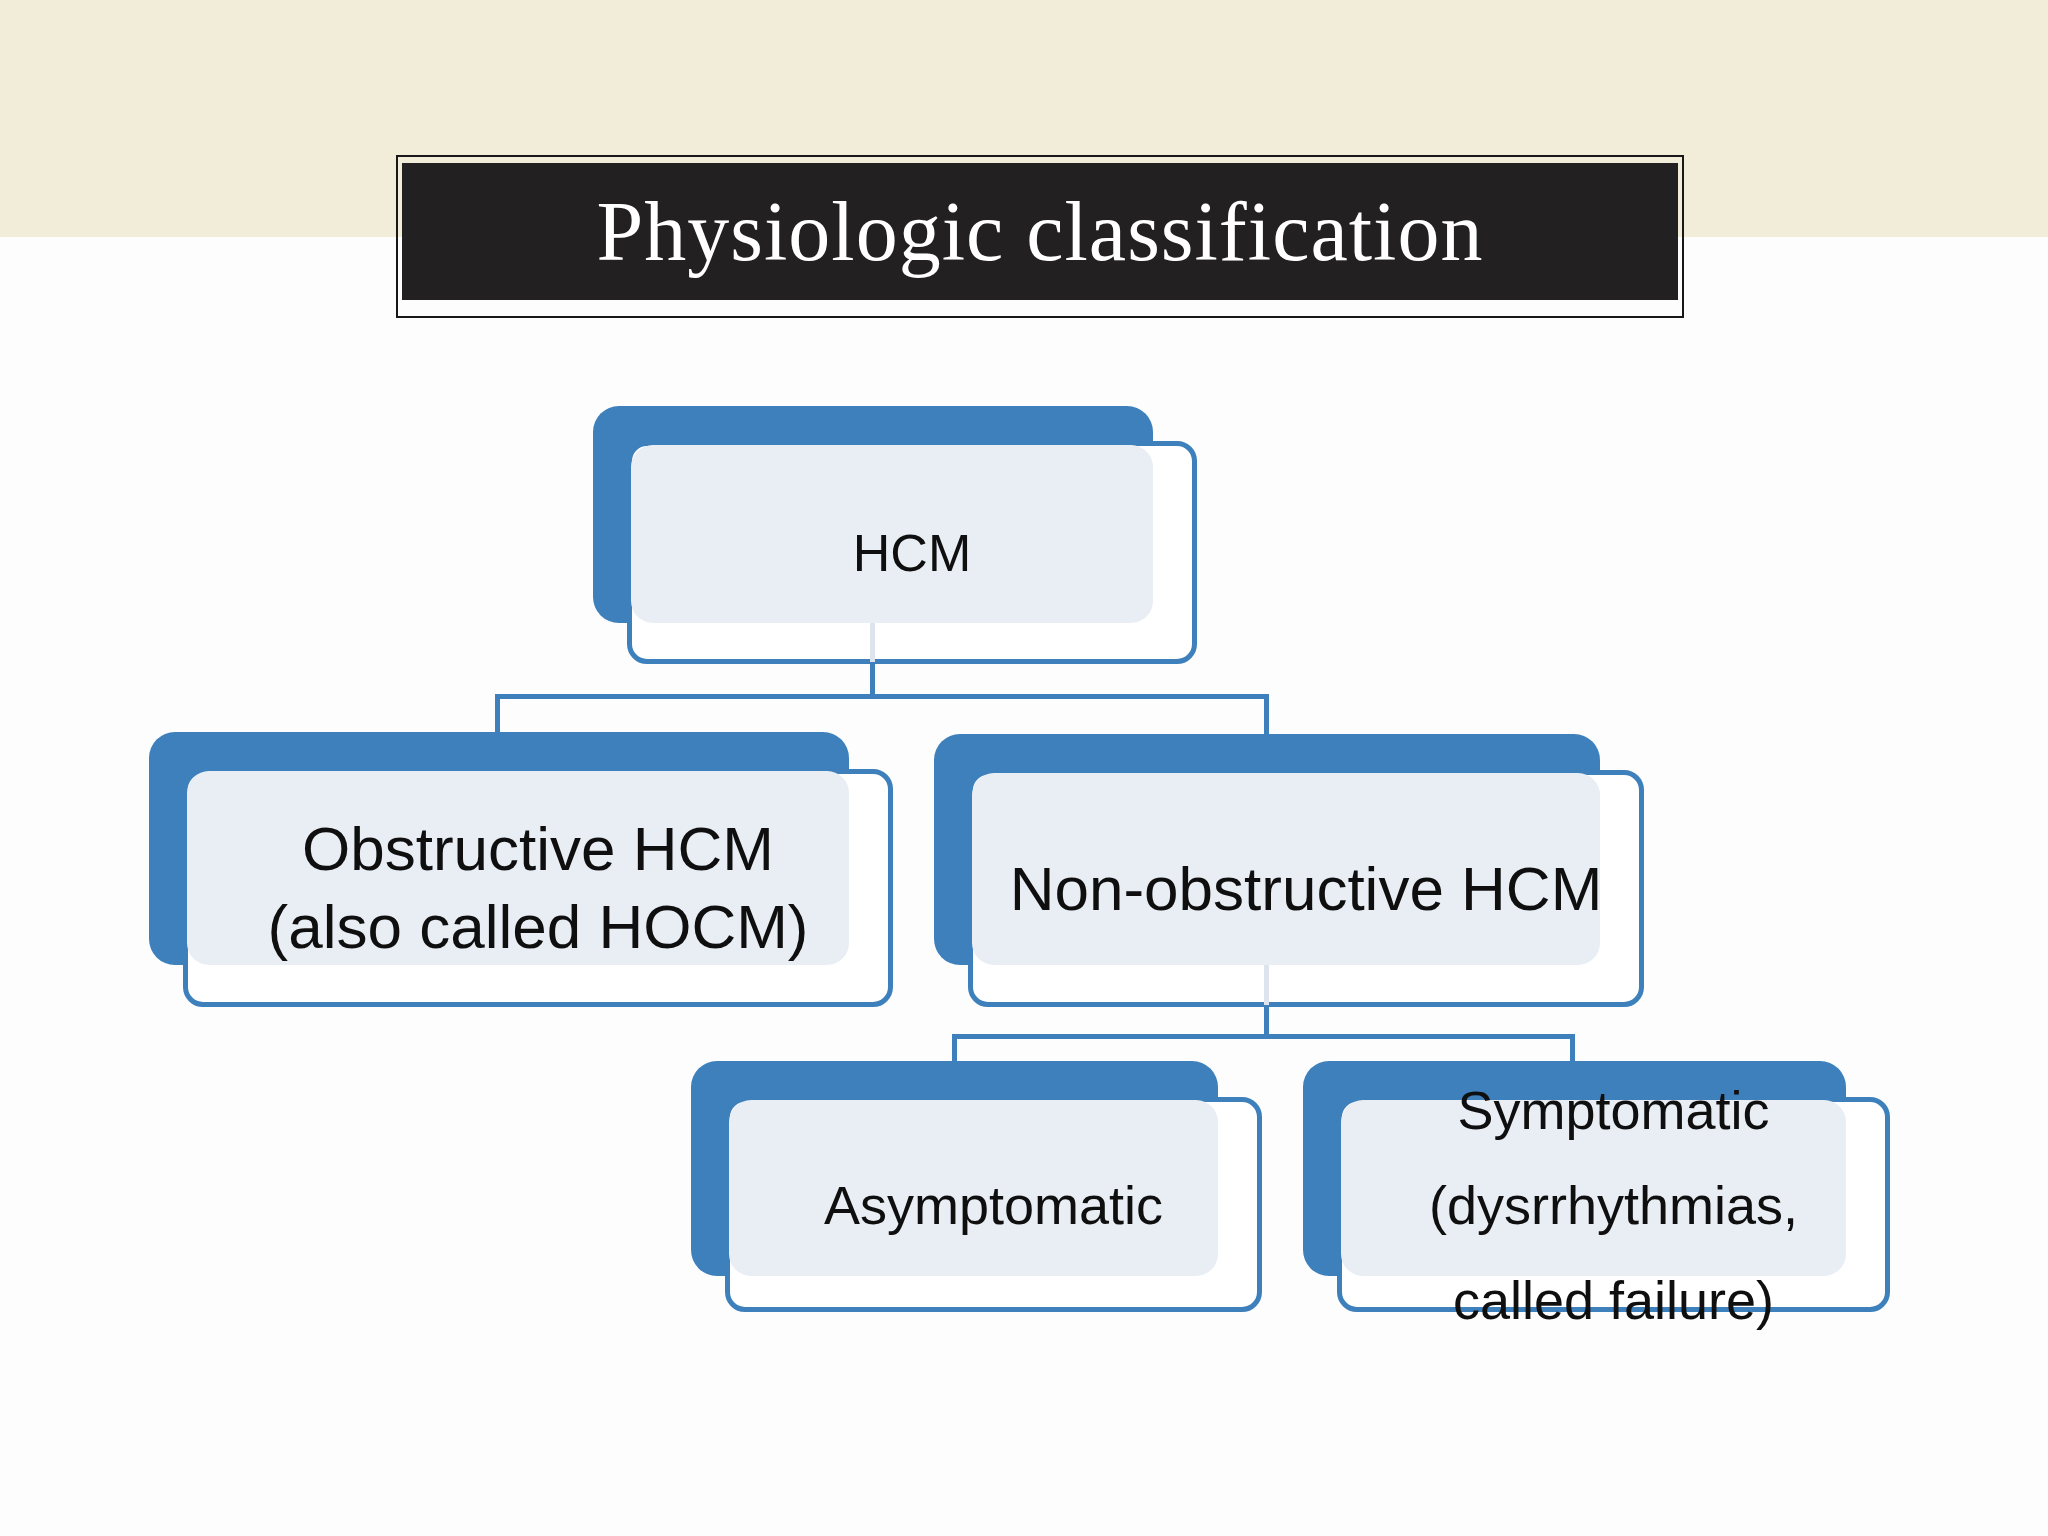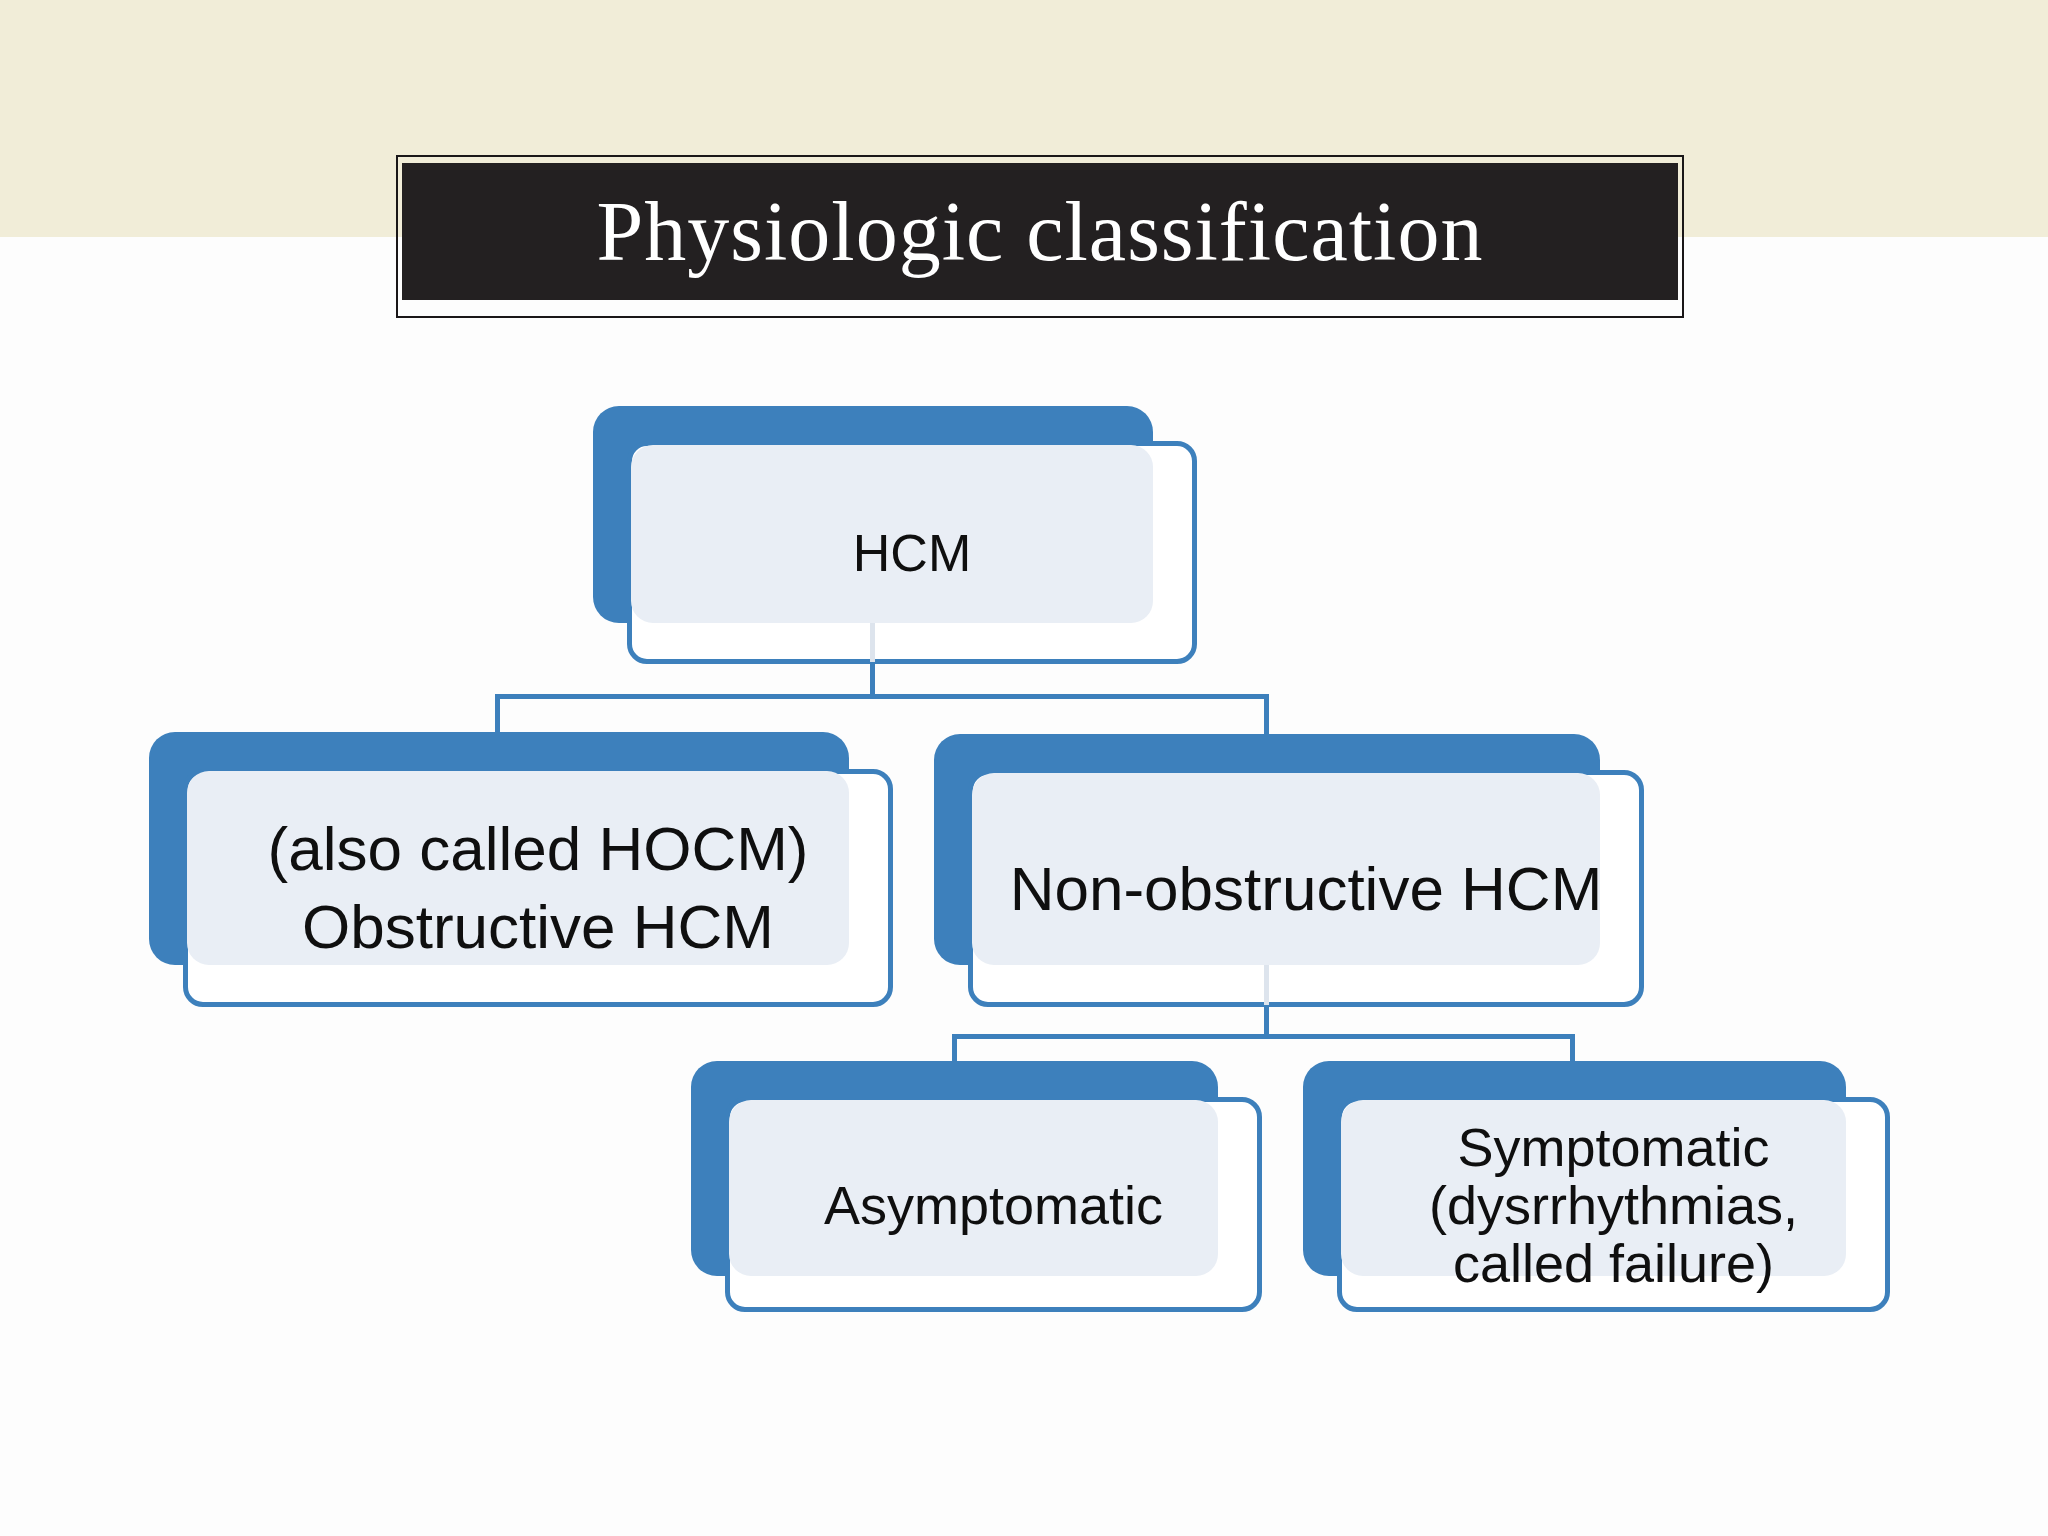--- a/index.html
+++ b/index.html
@@ -20,21 +20,21 @@
   .node{position:absolute;}
   .node .back{position:absolute;background:var(--accent-blue,#3d80bc);border-radius:26px;}
   .node .front{position:absolute;background:#ffffff;border:5px solid var(--accent-blue,#3d80bc);
     border-radius:20px;box-sizing:border-box;}
   .node .panel{position:absolute;background:var(--panel-fill,#e9eef5);border-radius:22px;}
   .node .label{position:absolute;display:flex;flex-direction:column;align-items:center;
     justify-content:center;text-align:center;color:var(--node-text,#0f0f0f);}
   .lbl-hcm{font-size:52px;line-height:74px;}
   .lbl-l2{font-size:62px;line-height:78px;}
   .lbl-asym{font-size:54px;line-height:76px;}
-  .lbl-symp{font-size:54px;line-height:58px;}
+  .lbl-symp{font-size:54px;line-height:58px;gap:37px;}
 
   
   .seg{position:absolute;background:var(--accent-blue,#3d80bc);}
   .seg-pale{position:absolute;background:var(--pale-connector,#dde4ed);}
 </style>
 </head>
 <body>
 
 <div class="slide">
 
@@ -53,22 +53,22 @@
     <div class="label lbl-hcm" style="left:34px;top:35px;width:570px;height:223px">
       <div>HCM</div>
     </div>
   </div>
 
   <div class="node" style="left:149px;top:732px;width:754px;height:276px">
     <div class="back" style="left:0;top:0;width:700px;height:233px"></div>
     <div class="front" style="left:34px;top:37px;width:710px;height:238px"></div>
     <div class="panel" style="left:38px;top:39px;width:662px;height:194px"></div>
     <div class="label lbl-l2" style="left:34px;top:37px;width:710px;height:238px">
+      <div>Obstructive HCM</div>
       <div>(also called HOCM)</div>
-      <div>Obstructive HCM</div>
     </div>
   </div>
 
   <div class="node" style="left:934px;top:734px;width:720px;height:274px">
     <div class="back" style="left:0;top:0;width:666px;height:231px"></div>
     <div class="front" style="left:34px;top:36px;width:676px;height:237px"></div>
     <div class="panel" style="left:38px;top:39px;width:628px;height:192px"></div>
     <div class="label lbl-l2" style="left:34px;top:36px;width:676px;height:237px">
       <div>Non-obstructive HCM</div>
     </div>

